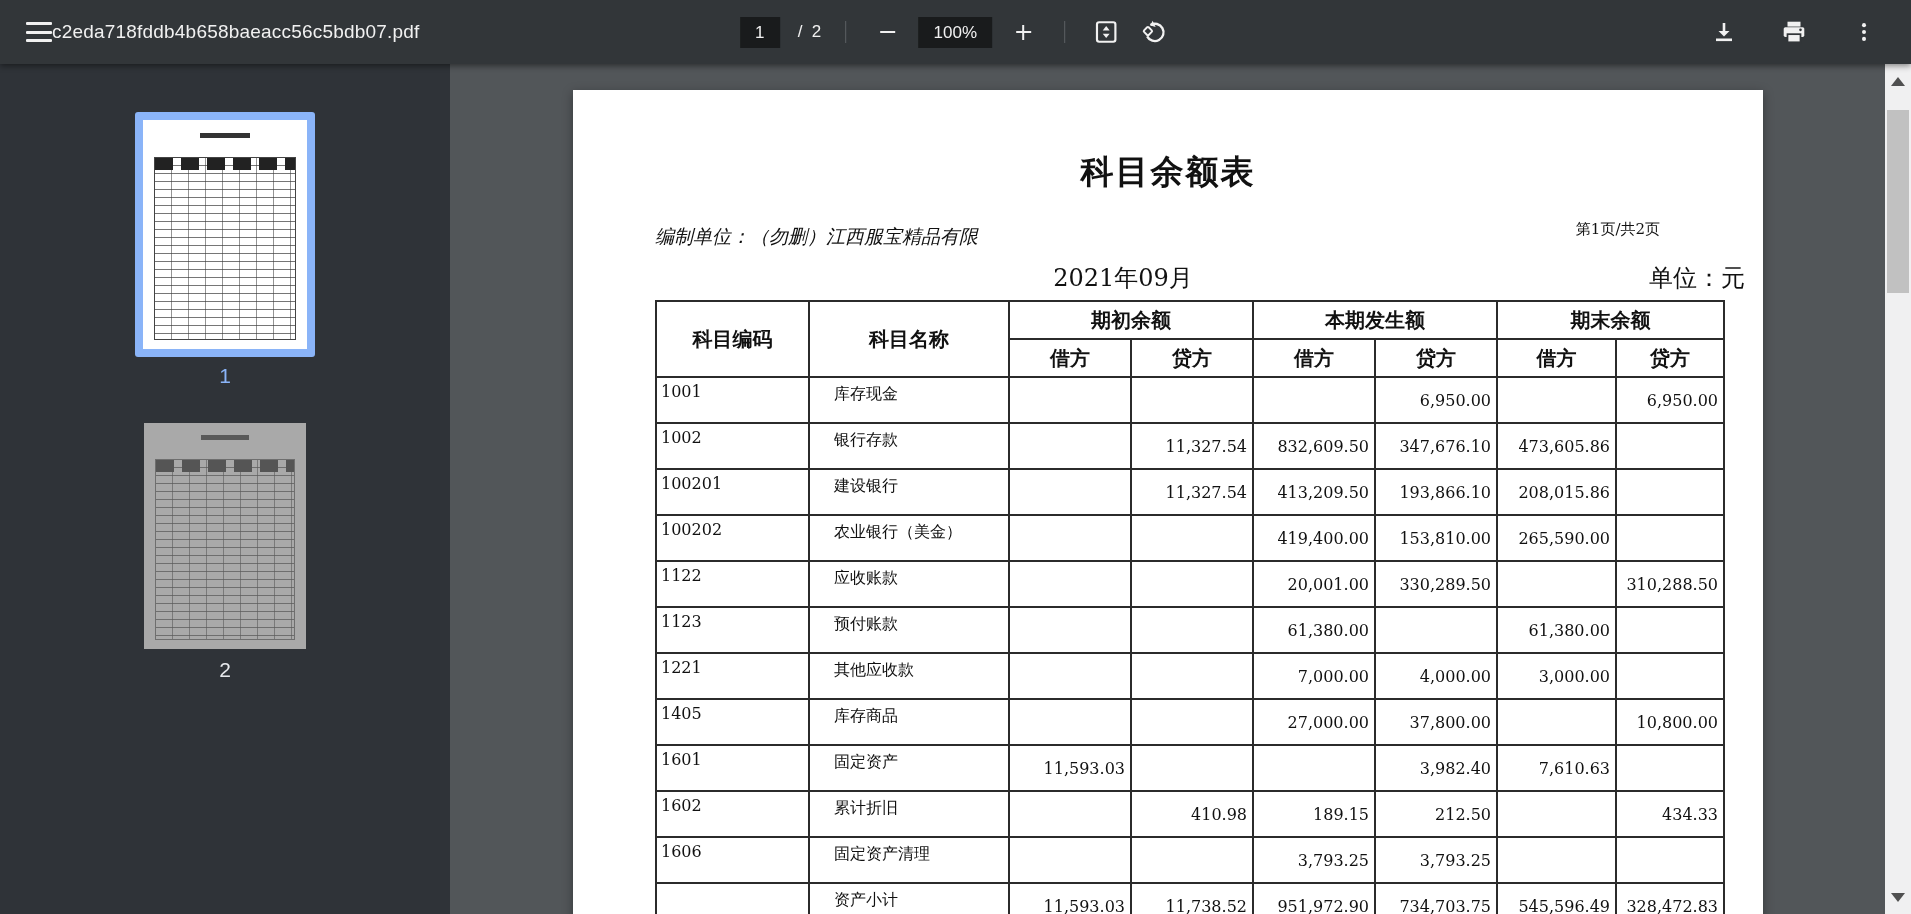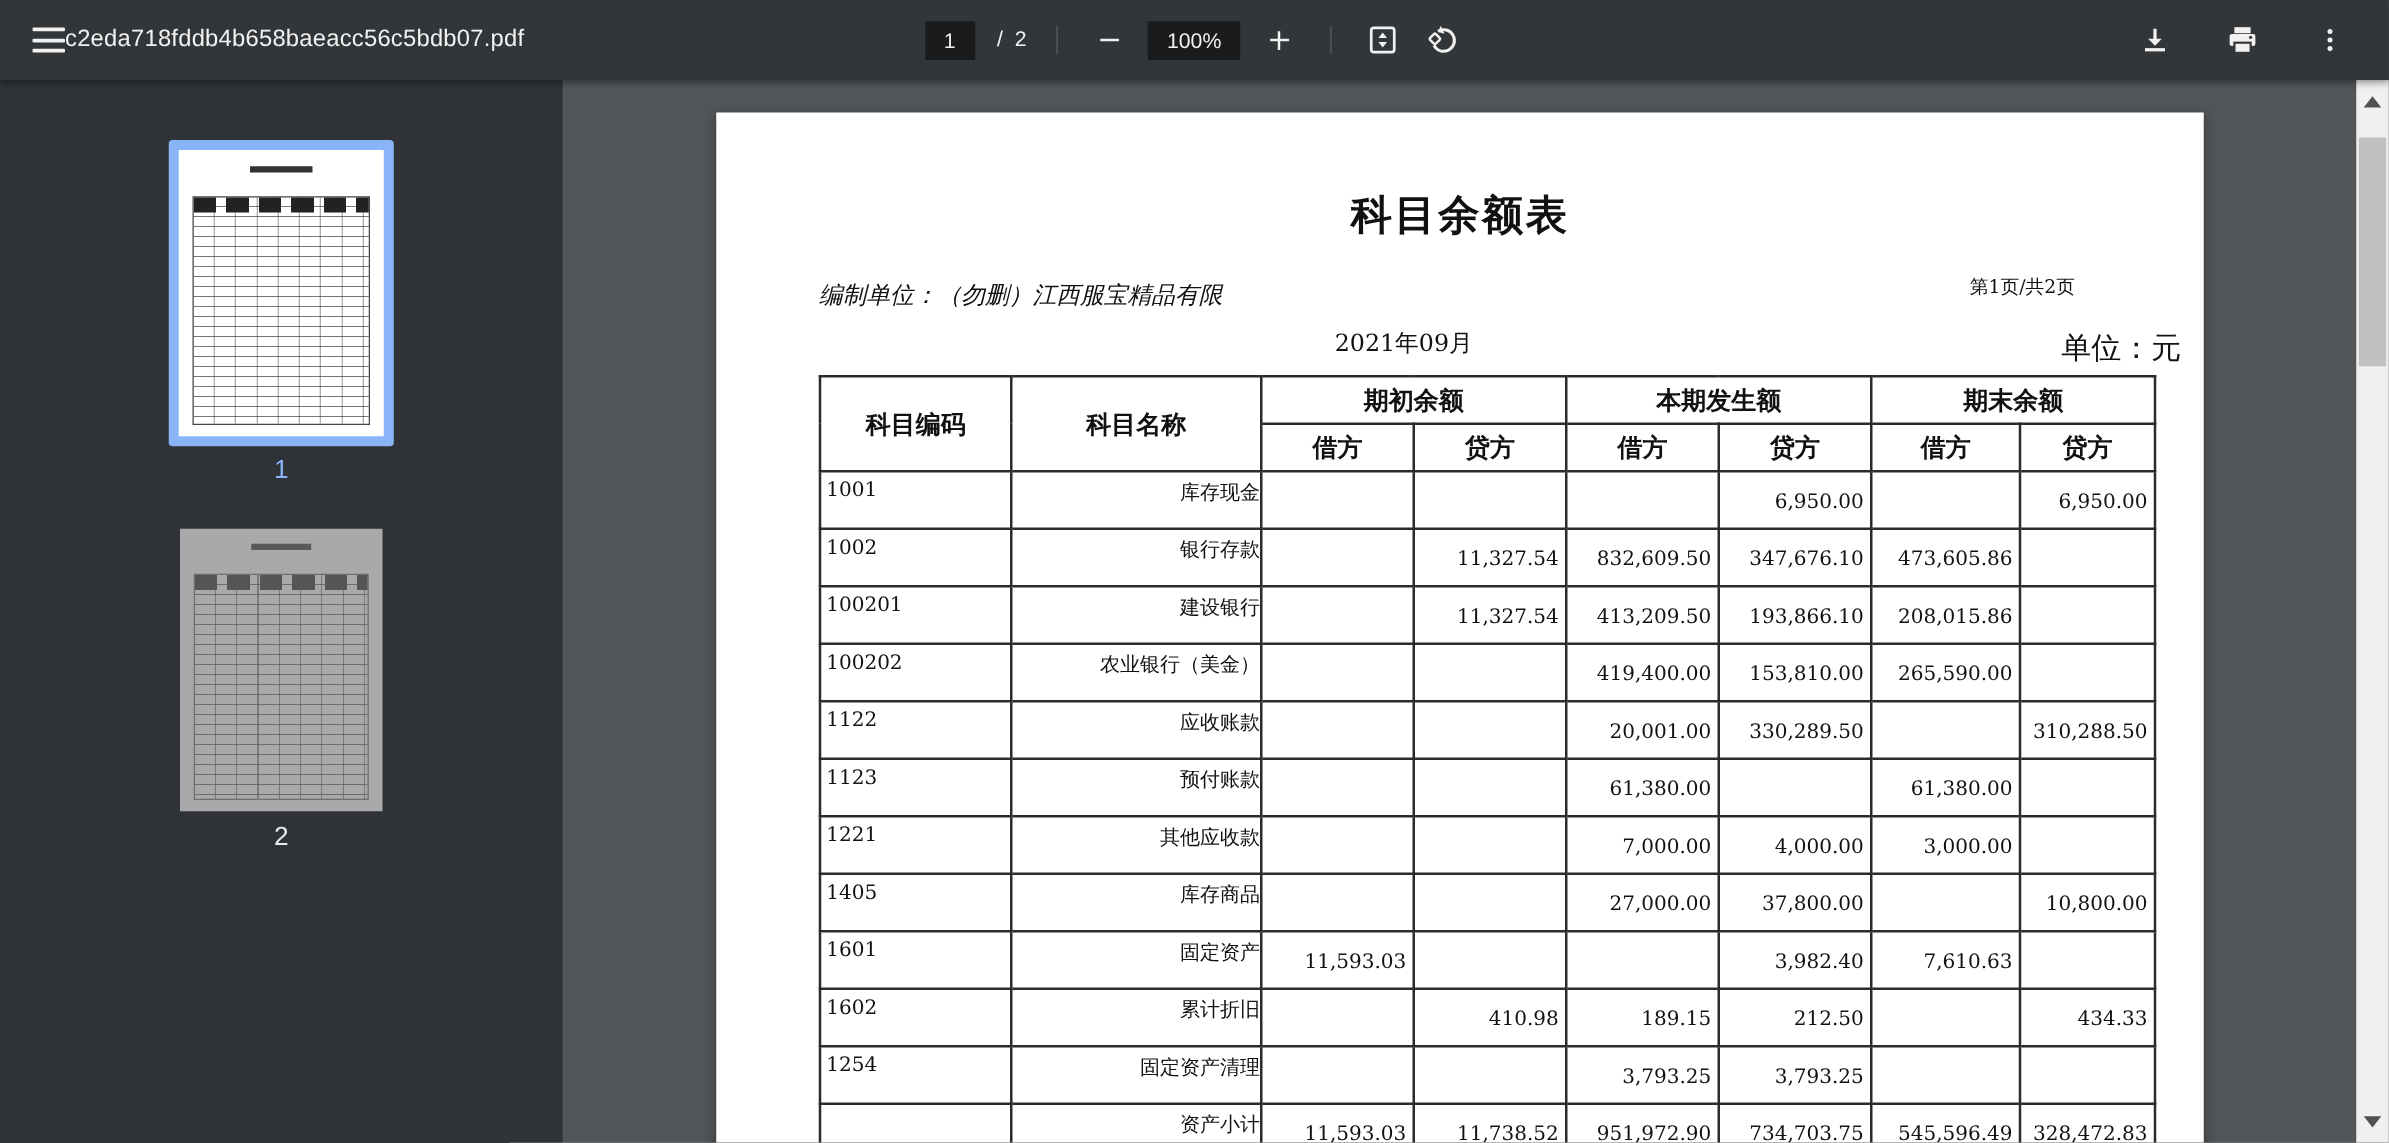--- a/index.html
+++ b/index.html
@@ -68,30 +68,30 @@
   .viewer { position:absolute; left:450px; top:64px; width:1435px; height:850px;
             background:#525659; overflow:hidden; }
   .pdf-page { position:absolute; left:123px; top:26px; width:1190px; height:1600px;
               background:#ffffff; box-shadow:0 3px 10px rgba(0,0,0,.35);
               font-family:"DejaVu Serif","Liberation Serif",serif; color:#111; }
 
   .doc-title { position:absolute; left:0; top:60px; width:100%; text-align:center;
                font-size:33px; font-weight:bold; letter-spacing:2px; }
   .doc-meta { position:absolute; left:82px; top:132px; font-size:19px; line-height:28px; width:420px;font-style:italic; }
   .doc-pageinfo { position:absolute; right:103px; top:130px; font-size:15px; }
-  .doc-period { position:absolute; left:0; top:172px; width:1100px; text-align:center; font-size:19px; }
+  .doc-period { position:absolute; left:0; top:172px; width:1100px; text-align:center; font-size:24px; }
   .doc-unit { position:absolute; right:18px; top:172px; font-size:24px; }
 
   table.balance { position:absolute; left:82px; top:210px; border-collapse:collapse;
                   table-layout:fixed; width:1068px; }
   table.balance th, table.balance td { border:2px solid #2b2b2b; overflow:hidden; white-space:nowrap; }
   table.balance th { font-size:20px; font-weight:bold; height:38px; text-align:center; }
   table.balance td { height:46px; font-size:16px; }
   td.c-code { font-size:16px; text-align:left; padding-left:4px; vertical-align:top; padding-top:4px; }
-  td.c-name { font-size:18px; text-align:right; padding-left:6px; vertical-align:top; padding-top:6px; }
+  td.c-name { font-size:18px; text-align:left; padding-left:24px; vertical-align:top; padding-top:6px; }
   td.c-val  { text-align:right; padding-right:5px; vertical-align:middle; }
 
   
   .scrollbar { position:absolute; right:0; top:64px; width:26px; height:850px; background:#f0f0f1; z-index:20; }
   .sb-arrow { position:absolute; left:0; width:26px; height:34px; display:flex; align-items:center; justify-content:center; cursor:pointer; }
   .sb-up { top:0; }
   .sb-down { bottom:0; }
   .tri-up { width:0; height:0; border-left:7px solid transparent; border-right:7px solid transparent; border-bottom:9px solid #505050; }
   .tri-down { width:0; height:0; border-left:7px solid transparent; border-right:7px solid transparent; border-top:9px solid #505050; }
   .sb-thumb { position:absolute; left:2px; top:46px; width:22px; height:183px; background:#c1c1c1; cursor:pointer; }
@@ -313,21 +313,21 @@
             <td class="c-code">1602</td>
             <td class="c-name">累计折旧</td>
             <td class="c-val"></td>
             <td class="c-val">410.98</td>
             <td class="c-val">189.15</td>
             <td class="c-val">212.50</td>
             <td class="c-val"></td>
             <td class="c-val">434.33</td>
           </tr>
           <tr>
-            <td class="c-code">1254</td>
+            <td class="c-code">1606</td>
             <td class="c-name">固定资产清理</td>
             <td class="c-val"></td>
             <td class="c-val"></td>
             <td class="c-val">3,793.25</td>
             <td class="c-val">3,793.25</td>
             <td class="c-val"></td>
             <td class="c-val"></td>
           </tr>
           <tr>
             <td class="c-code"></td>

